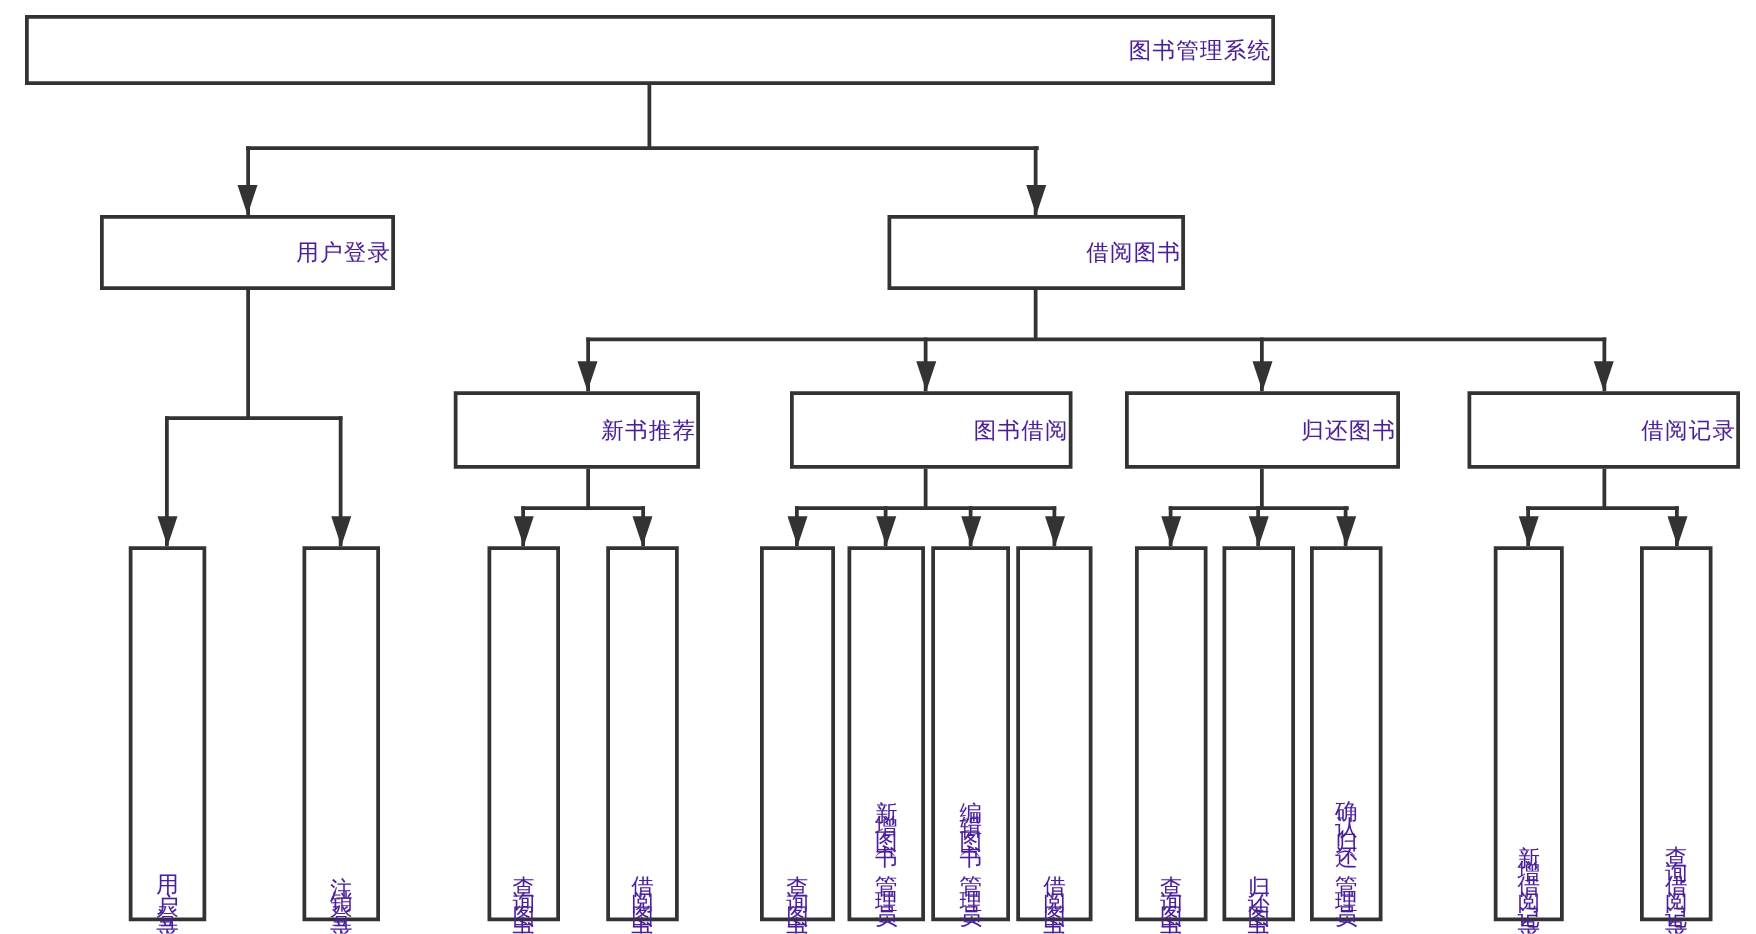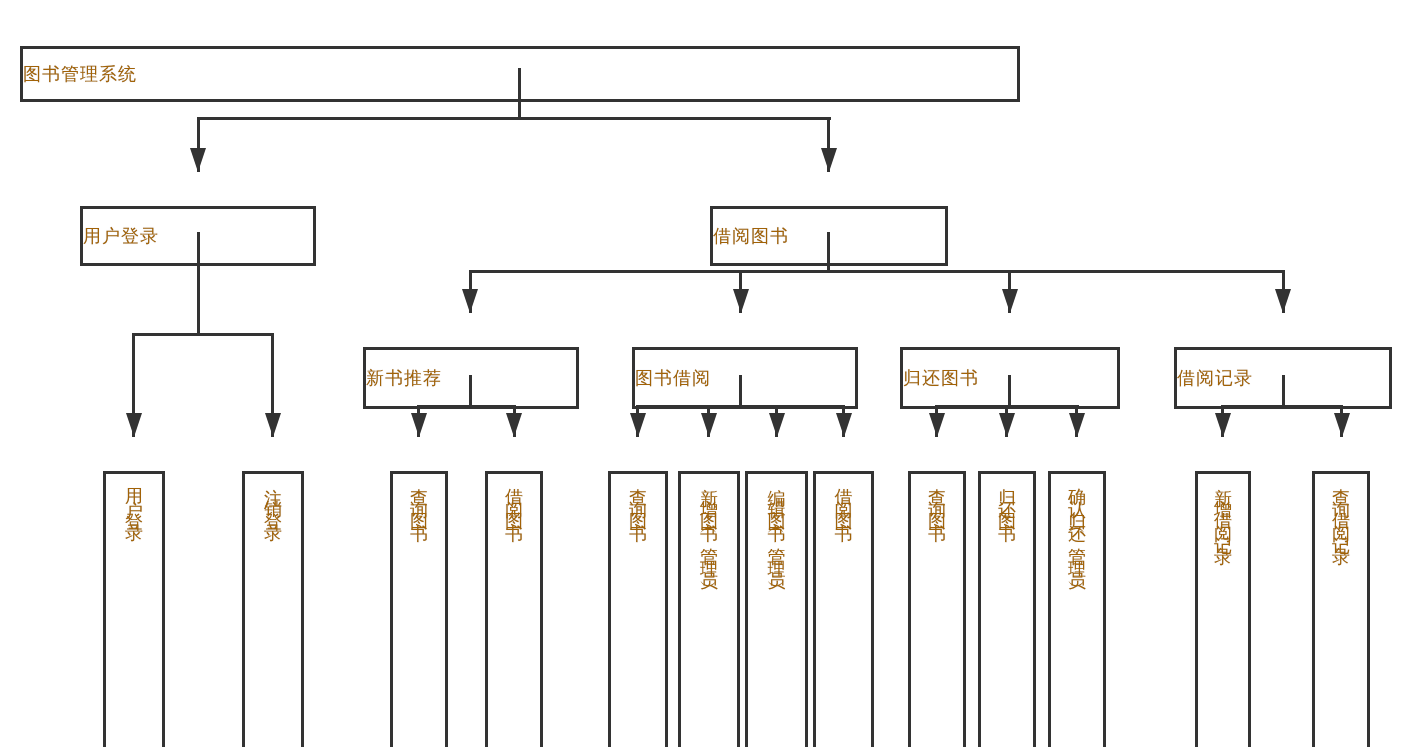--- a/index.html
+++ b/index.html
@@ -2,24 +2,23 @@
 <html><head>
 <meta charset="utf-8">
 <style>
   html,body{margin:0;padding:0;background:#ffffff;}
   body{font-family:"Liberation Sans","DejaVu Sans",sans-serif;}
   .canvas{
     position:relative;width:1405px;height:747px;background:#ffffff;overflow:hidden;
   }
   .node{
     position:absolute;box-sizing:border-box;border:3px solid #333333;background:#ffffff;
-    display:flex;align-items:center;justify-content:flex-start;
-    color:#a16207;font-size:18px;letter-spacing:1px;
+    display:flex;align-items:center;justify-content:flex-end;
+    color:#4c1d95;font-size:18px;letter-spacing:1px;
     text-shadow:0 0 1px rgba(90,120,200,0.25);
-    margin-top:34px;
   }
   .leaf{
     writing-mode:vertical-rl;text-orientation:mixed;
     letter-spacing:12px;font-size:18px;line-height:1;
   }
   .hline{position:absolute;height:3px;background:#333333;}
   .vline{position:absolute;width:3px;background:#333333;}
   .arrow{
     position:absolute;width:0;height:0;
     border-left:8px solid transparent;border-right:8px solid transparent;
@@ -40,21 +39,21 @@
     <span>图书管理系统</span>
   </div>
 
   <div class="node" style="left:80px;top:172px;width:236px;height:60px;">
     <span>用户登录</span>
   </div>
   <div class="node" style="left:710px;top:172px;width:238px;height:60px;">
     <span>借阅图书</span>
   </div>
 
-  <div class="node" style="left:363px;top:313px;width:216px;height:62px;">
+  <div class="node" style="left:363px;top:313px;width:197px;height:62px;">
     <span>新书推荐</span>
   </div>
   <div class="node" style="left:632px;top:313px;width:226px;height:62px;">
     <span>图书借阅</span>
   </div>
   <div class="node" style="left:900px;top:313px;width:220px;height:62px;">
     <span>归还图书</span>
   </div>
   <div class="node" style="left:1174px;top:313px;width:218px;height:62px;">
     <span>借阅记录</span>

